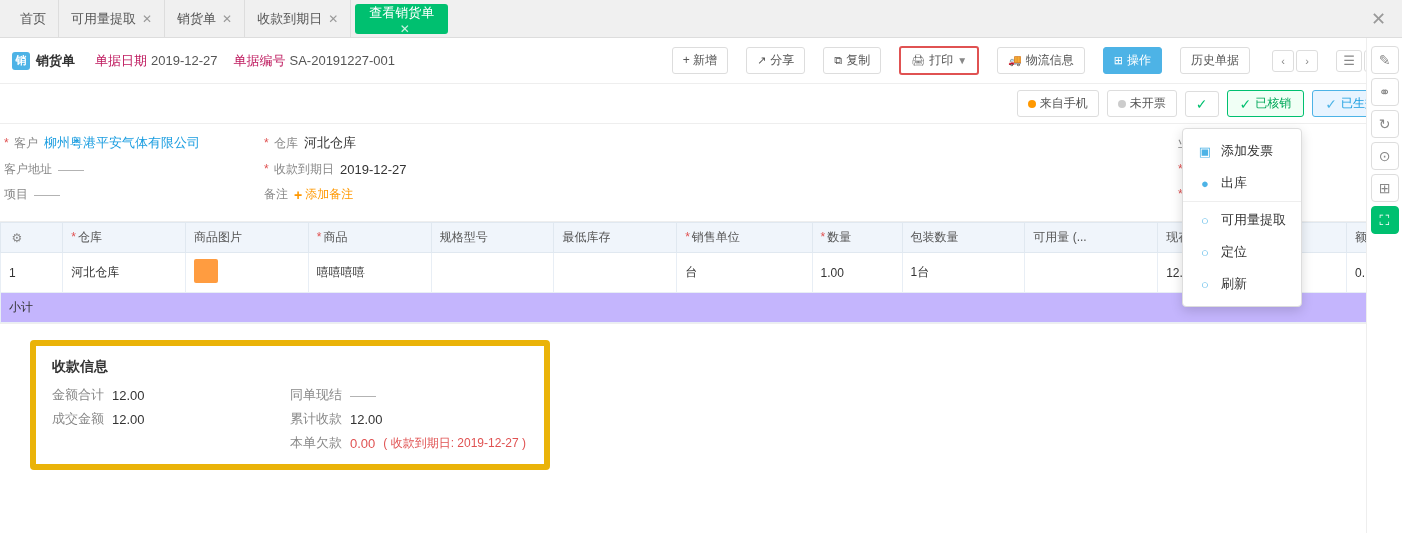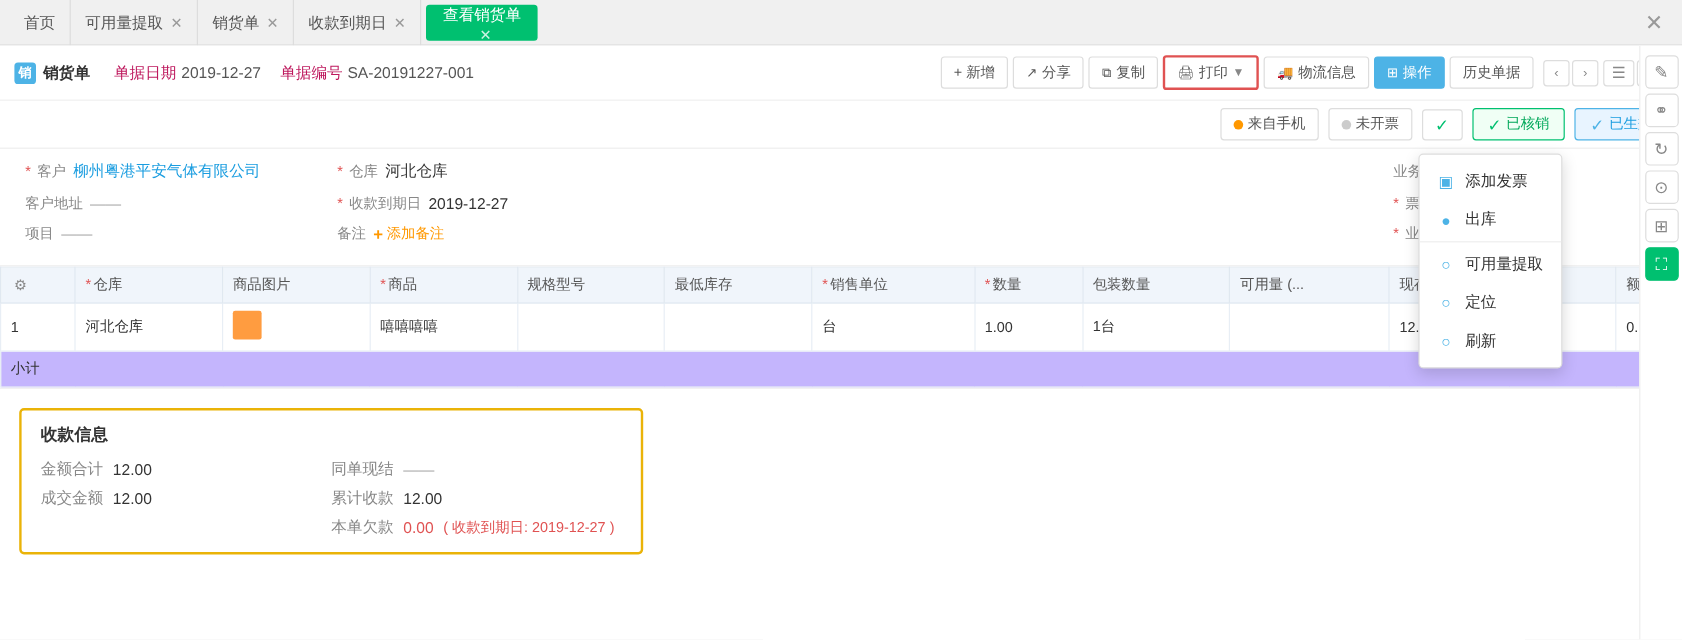--- a/index.html
+++ b/index.html
@@ -85,21 +85,21 @@
       color: #555;
       gap: 16px;
       flex: 1;
     }
     .doc-meta-item { display: flex; align-items: center; gap: 4px; }
     .doc-meta-label { color: #be185d; }
 
     
     .toolbar {
       display: flex; align-items: center;
-      gap: 4px;
+      gap: 18px;
       margin-left: auto;
     }
     .toolbar-btn {
       display: flex; align-items: center;
       padding: 4px 10px;
       border: 1px solid #ddd;
       border-radius: 3px;
       background: #fff;
       cursor: pointer;
       font-size: 12px;
@@ -177,21 +177,21 @@
       border-radius: 3px;
       display: flex; align-items: center; justify-content: center;
       cursor: pointer;
       background: #fff;
       font-size: 13px;
       color: #888;
     }
 
     
     .form-section {
-      padding: 10px 21px;
+      padding: 10px 4px;
       border-bottom: 1px solid #eee;
     }
     .form-row {
       display: flex;
       align-items: center;
       margin-bottom: 8px;
       gap: 40px;
     }
     .form-field {
       display: flex; align-items: center;
@@ -256,22 +256,22 @@
     }
     .product-thumb {
       width: 24px; height: 24px;
       background: #ff9c40;
       border-radius: 2px;
       display: inline-block;
     }
 
     
     .payment-box {
-      margin: 10px 4px;
-      border: 2px solid #eab308;
+      margin: 10px 18px;
+      border: 6px solid #eab308;
       border-radius: 4px;
       padding: 12px 16px;
       display: inline-block;
       min-width: 520px;
     }
     .payment-title {
       font-size: 14px;
       font-weight: 600;
       color: #333;
       margin-bottom: 10px;

